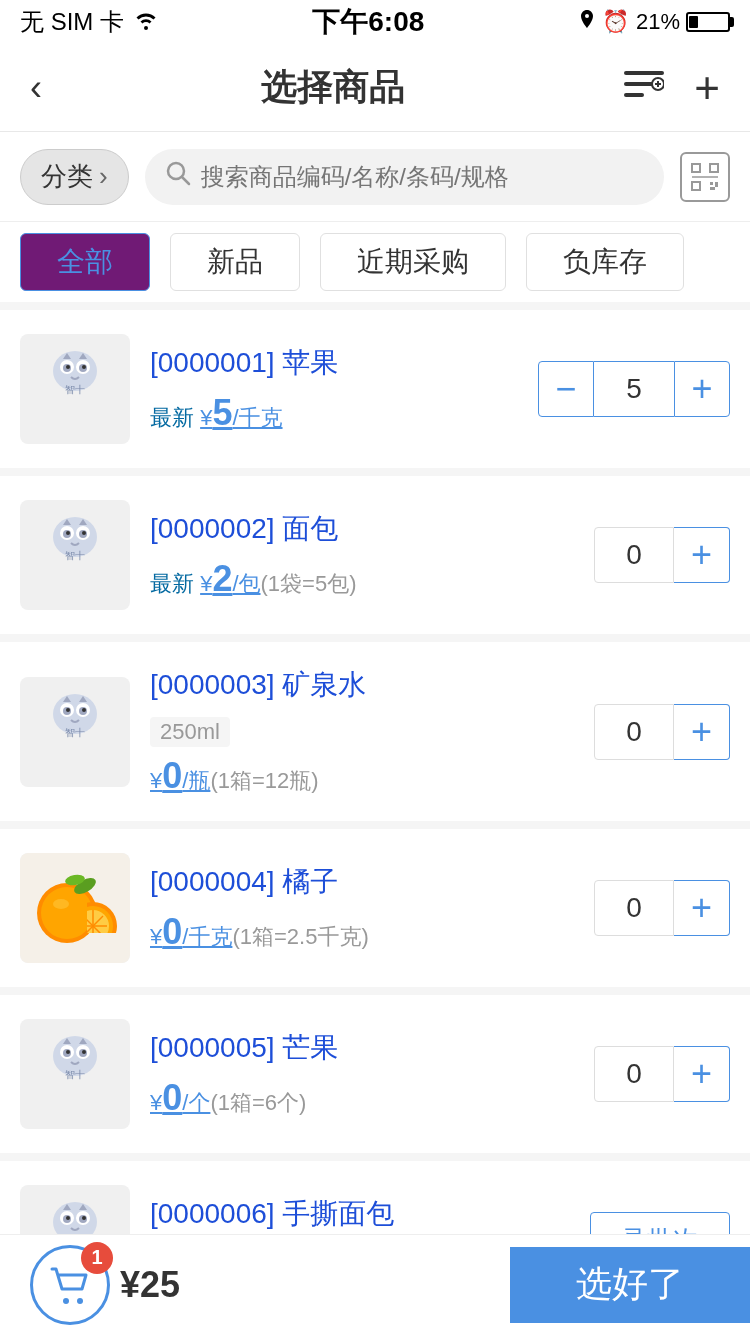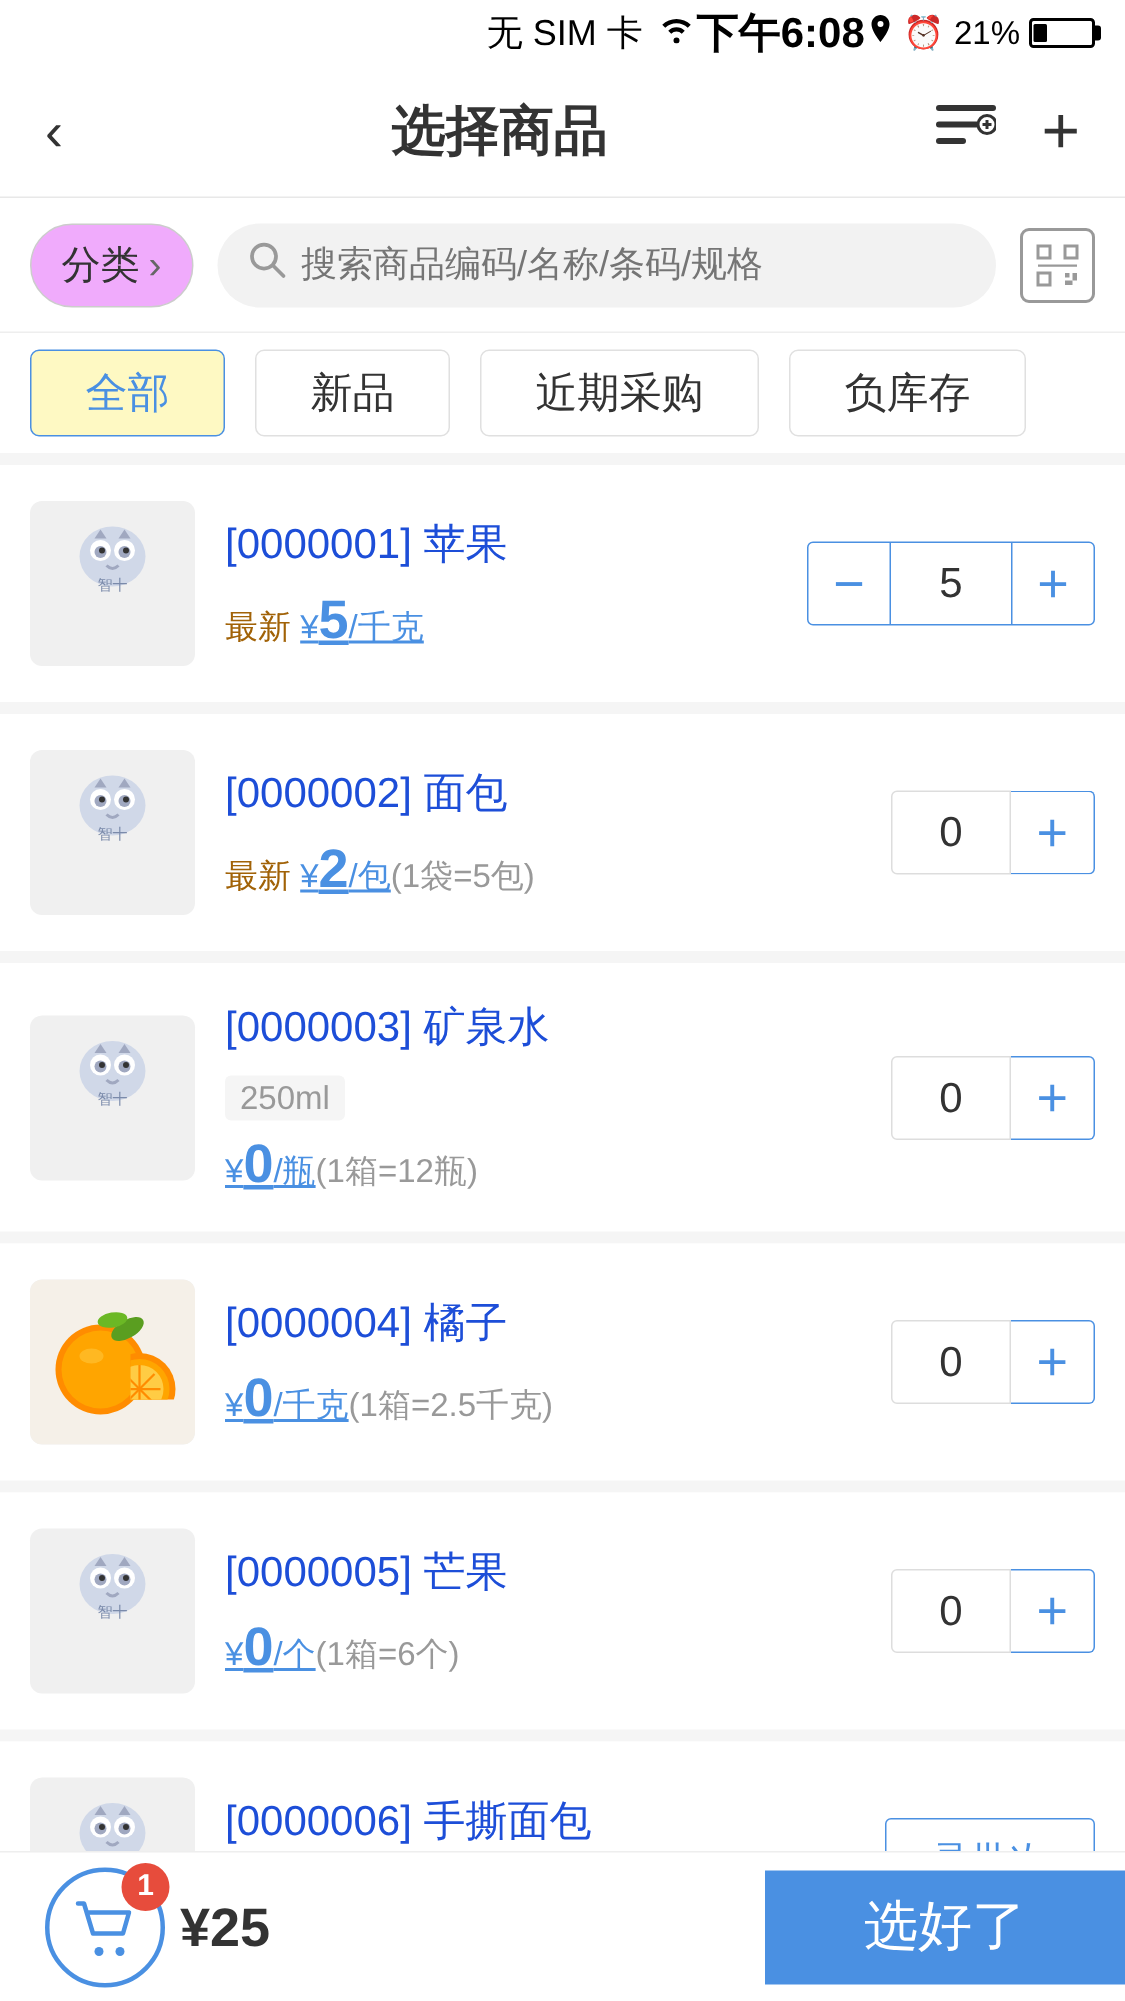--- a/index.html
+++ b/index.html
@@ -13,21 +13,21 @@
       color: #333;
     }
 
     
     .status-bar {
       width: 750px;
       height: 44px;
       background: #fff;
       display: flex;
       align-items: center;
-      justify-content: flex-end;
+      justify-content: space-between;
       padding: 0 20px;
       font-size: 24px;
       color: #000;
     }
     .status-left { display: flex; align-items: center; gap: 8px; }
     .status-center { font-size: 28px; font-weight: 600; }
     .status-right { display: flex; align-items: center; gap: 6px; font-size: 22px; }
     .battery-icon {
       width: 44px; height: 20px; border: 2px solid #000; border-radius: 3px; position: relative; display: inline-flex; align-items: center;
     }
@@ -59,21 +59,21 @@
       align-items: center;
       padding: 0 20px;
       gap: 16px;
       border-bottom: 1px solid #eee;
     }
     .category-btn {
       height: 56px;
       padding: 0 20px;
       border: 1.5px solid #ccc;
       border-radius: 28px;
-      background: #f0abfc;
+      background: #e5e5e5;
       font-size: 26px;
       color: #333;
       display: flex;
       align-items: center;
       gap: 6px;
       white-space: nowrap;
     }
     .search-box {
       flex: 1;
       height: 56px;
@@ -121,21 +121,21 @@
       background: #fff;
       font-size: 28px;
       color: #333;
       display: flex;
       align-items: center;
       cursor: pointer;
     }
     .tab-btn.active {
       border-color: #4a90e2;
       color: #4a90e2;
-      background: #fef9c3;
+      background: #701a75;
     }
 
     
     .product-list { background: #f5f5f5; }
 
     .product-item {
       background: #fff;
       display: flex;
       align-items: center;
       padding: 24px 20px;
@@ -163,21 +163,21 @@
     }
     .owl-logo svg { width: 60px; height: 60px; }
 
     .product-info { flex: 1; }
     .product-name { font-size: 28px; color: #1d4ed8; font-weight: 500; margin-bottom: 10px; }
     .product-spec { font-size: 22px; color: #999; margin-bottom: 8px; background: #f5f5f5; display: inline-block; padding: 2px 10px; border-radius: 4px; }
     .product-price { font-size: 24px; color: #333; }
     .product-price .yen { color: #4a90e2; font-size: 22px; text-decoration: underline; }
     .product-price .price-num { color: #4a90e2; font-size: 36px; font-weight: 700; text-decoration: underline; }
     .product-price .unit { color: #4a90e2; font-size: 22px; text-decoration: underline; }
-    .product-price .latest-label { color: #a16207; font-size: 22px; }
+    .product-price .latest-label { color: #0369a1; font-size: 22px; }
     .price-extra { color: #999; font-size: 22px; text-align: right; }
 
     .qty-control {
       display: flex;
       align-items: center;
       gap: 0;
       flex-shrink: 0;
     }
     .qty-btn {
       width: 56px;

